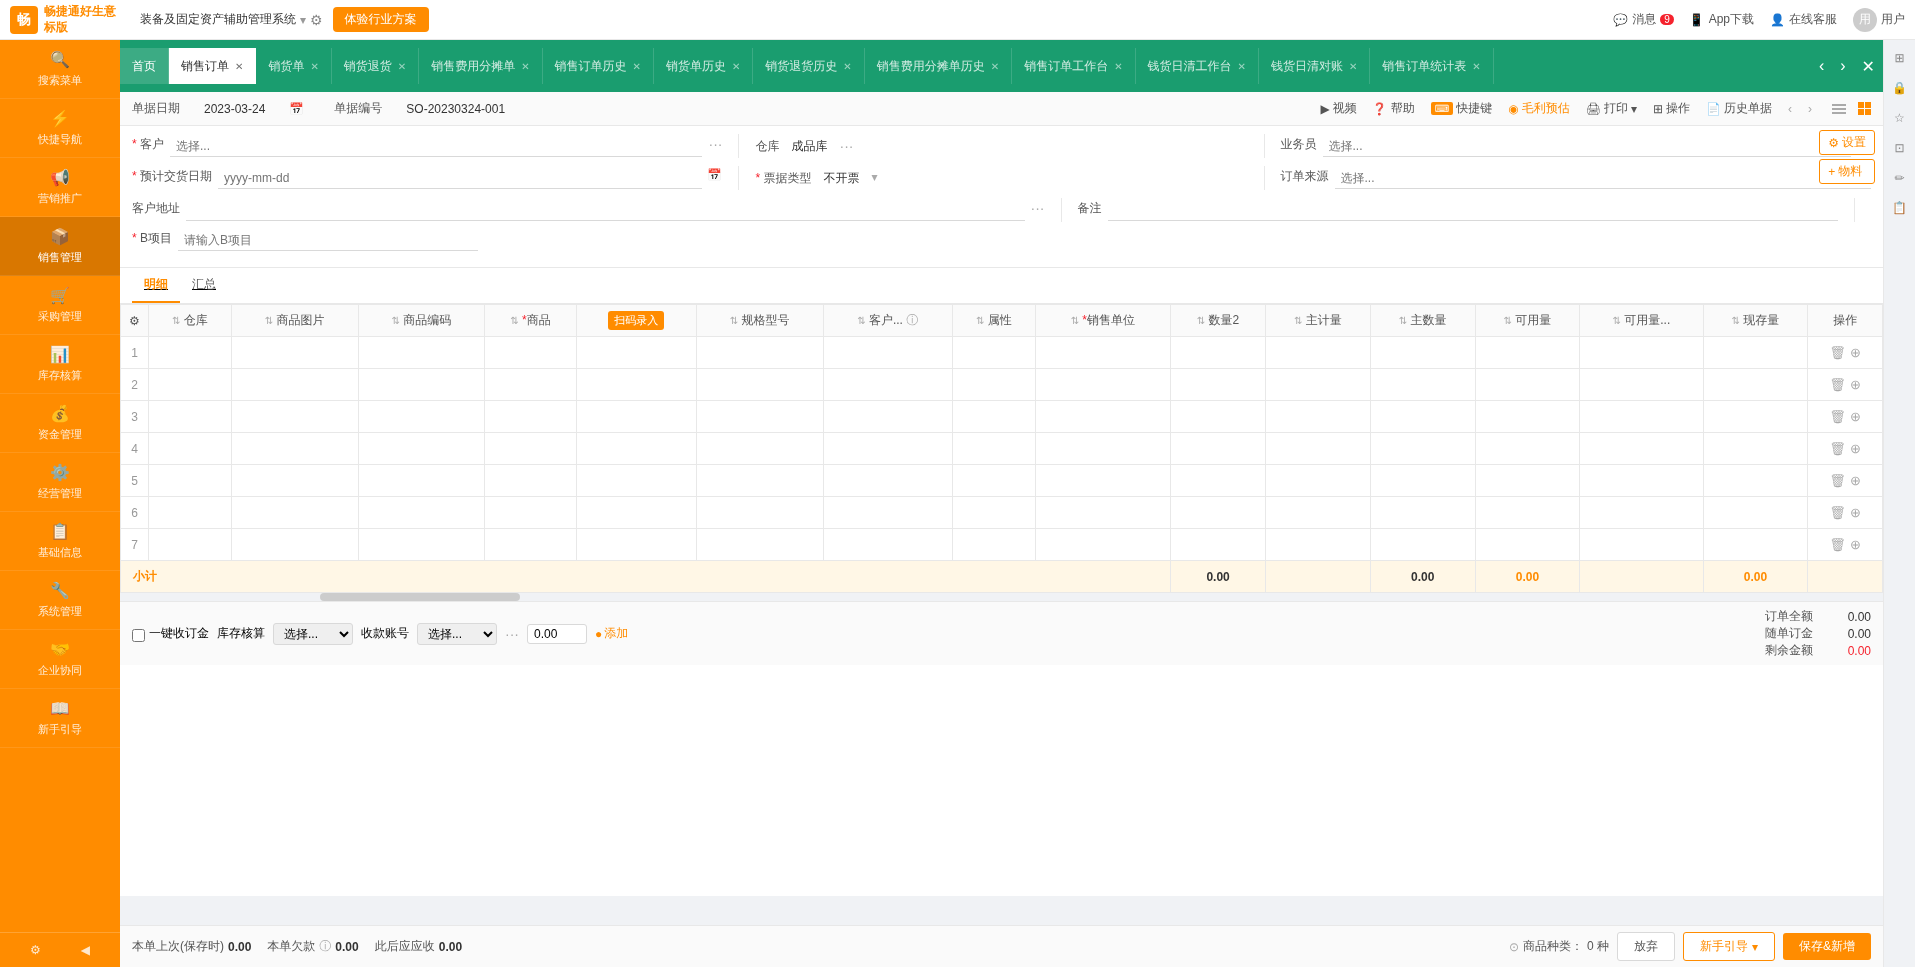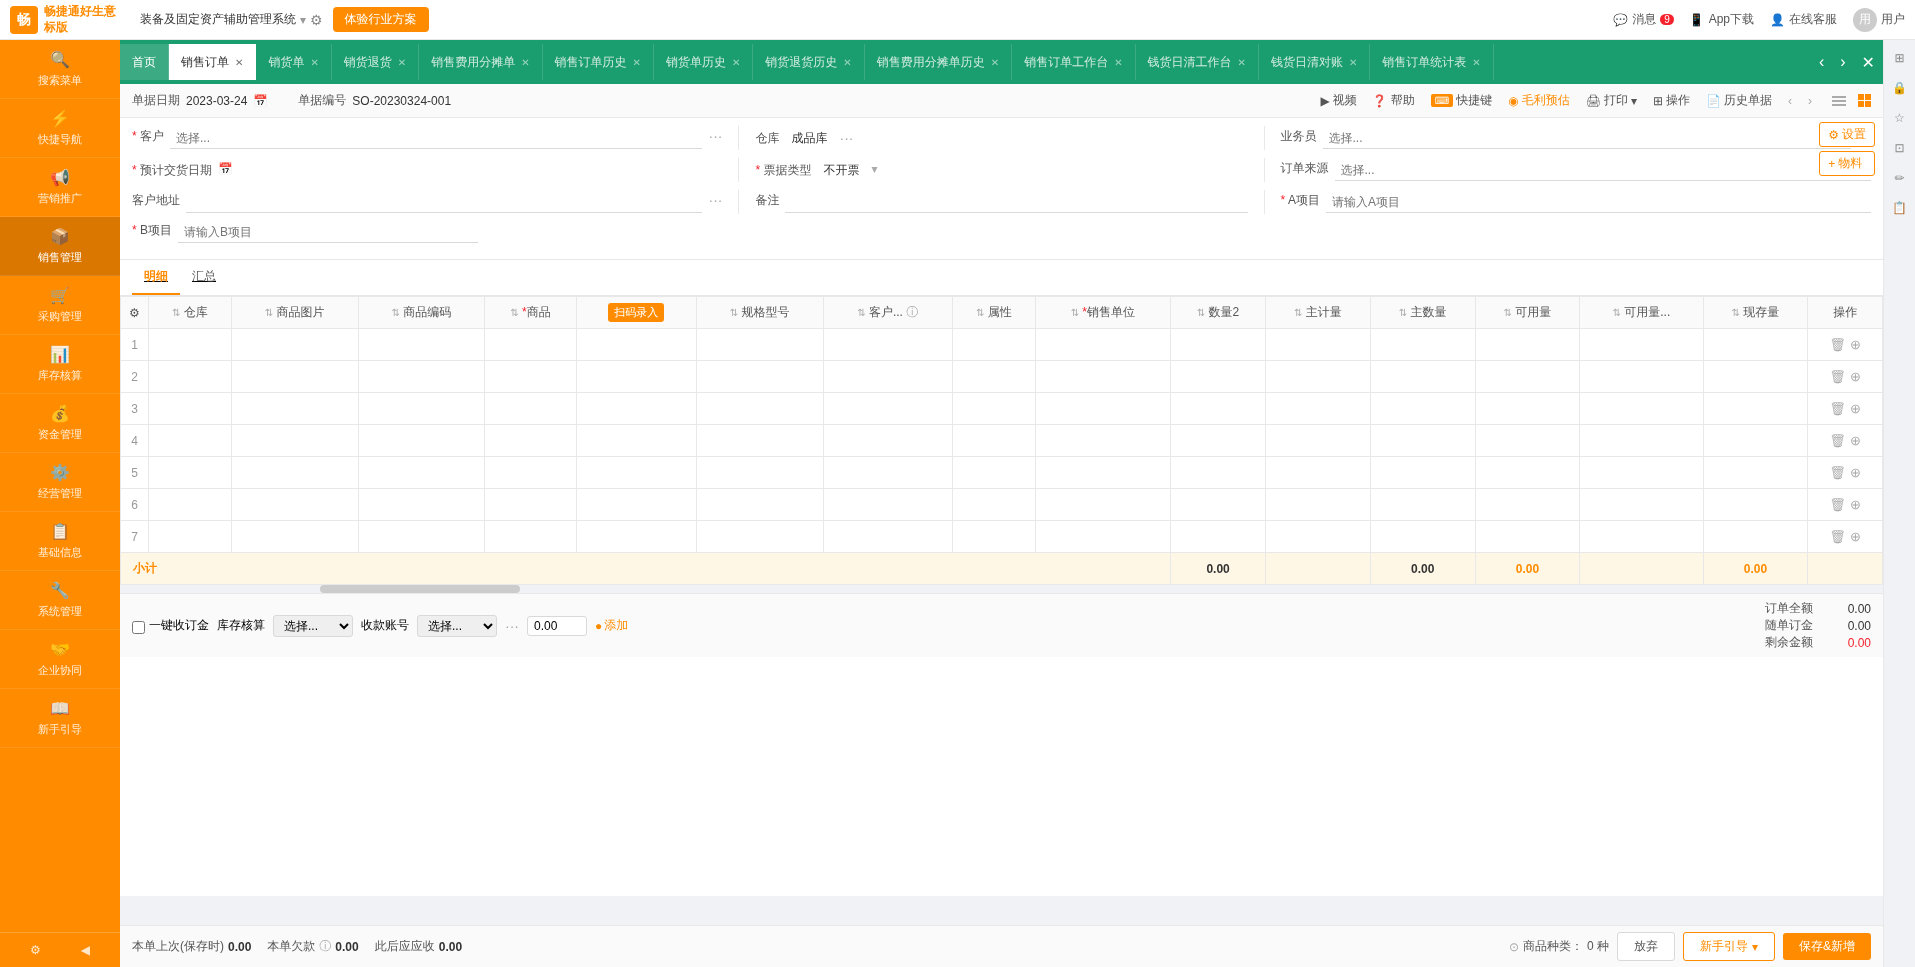--- a/index.html
+++ b/index.html
@@ -27,36 +27,36 @@
     .sidebar-item { display: flex; flex-direction: column; align-items: center; padding: 10px 0; cursor: pointer; color: rgba(255,255,255,0.85); gap: 4px; border-bottom: 1px solid rgba(255,255,255,0.1); }
     .sidebar-item:hover, .sidebar-item.active { background: rgba(0,0,0,0.15); color: white; }
     .sidebar-item-icon { font-size: 16px; }
     .sidebar-item-label { font-size: 11px; text-align: center; }
     .sidebar-bottom { margin-top: auto; display: flex; align-items: center; justify-content: space-around; padding: 10px; border-top: 1px solid rgba(255,255,255,0.2); }
 
     
     .content-area { flex: 1; display: flex; flex-direction: column; overflow: hidden; }
 
     
-    .tab-bar { background: #1a9d6f; display: flex; align-items: center; height: 44px; flex-shrink: 0; overflow: hidden; }
+    .tab-bar { background: #1a9d6f; display: flex; align-items: center; height: 52px; flex-shrink: 0; overflow: hidden; }
     .tab-item { padding: 0 12px; height: 36px; display: flex; align-items: center; cursor: pointer; color: rgba(255,255,255,0.8); white-space: nowrap; border-right: 1px solid rgba(255,255,255,0.15); gap: 4px; font-size: 12px; }
     .tab-item.active { background: #fff; color: #333; }
     .tab-item.home { background: rgba(255,255,255,0.15); color: white; }
     .tab-close { font-size: 10px; opacity: 0.7; margin-left: 2px; }
     .tab-nav-btn { color: white; padding: 0 8px; cursor: pointer; font-size: 16px; height: 36px; display: flex; align-items: center; }
     .tab-bar-end { margin-left: auto; display: flex; align-items: center; }
 
     
     .page-content { flex: 1; background: white; overflow: auto; padding: 0; }
 
     
     .page-toolbar { display: flex; align-items: center; justify-content: space-between; padding: 6px 12px; border-bottom: 1px solid #e8e8e8; background: #fafafa; }
     .toolbar-left { display: flex; align-items: center; gap: 10px; }
     .toolbar-right { display: flex; align-items: center; gap: 8px; }
-    .field-row { display: flex; align-items: center; gap: 6px; }
+    .field-row { display: flex; align-items: center; gap: 24px; }
     .field-label { color: #555; white-space: nowrap; }
     .field-value { color: #333; }
     .toolbar-btn { display: flex; align-items: center; gap: 3px; color: #555; cursor: pointer; font-size: 12px; padding: 2px 4px; }
     .toolbar-btn.orange { color: #ff8c00; }
 
     
     .form-area { padding: 8px 12px; border-bottom: 1px solid #e8e8e8; }
     .form-row { display: flex; align-items: center; gap: 0; margin-bottom: 8px; }
     .form-field { display: flex; align-items: flex-start; flex: 1; gap: 6px; }
     .form-field-input { flex: 1; border: none; border-bottom: 1px solid #d9d9d9; padding: 3px 6px; color: #999; font-size: 12px; outline: none; min-width: 120px; }
@@ -360,20 +360,21 @@
             <div class="form-field" style="flex:1.2;">
               <span class="field-label">业务员</span>
               <input class="form-field-input" type="text" style="flex: 1 1 0%;" placeholder="选择...">
               <span class="more-btn">···</span>
             </div>
           </div>
 
           <div class="form-row">
             <div class="form-field" style="flex:1.2;">
               <span class="field-label"><span style="color:#f5222d;">*</span> <span>预计交货日期</span></span>
+              <input class="form-field-input" type="text" style="flex: 1 1 0%;" placeholder="yyyy-mm-dd">
               <span style="color:#aaa;cursor:pointer;">📅</span>
             </div>
             <div class="form-divider"></div>
             <div class="form-field" style="flex:1;">
               <span class="field-label"><span style="color:#f5222d;">*</span> <span>票据类型</span></span>
               <span style="color:#333;padding:0 6px;">不开票</span>
               <span style="color:#aaa;cursor:pointer;">▾</span>
             </div>
             <div class="form-divider"></div>
             <div class="form-field" style="flex:1.2;">
@@ -387,24 +388,20 @@
               <span class="field-label">客户地址</span>
               <input class="form-field-input" type="text" style="flex: 1 1 0%;">
               <span class="more-btn">···</span>
             </div>
             <div class="form-divider"></div>
             <div class="form-field" style="flex:1;">
               <span class="field-label">备注</span>
               <input class="form-field-input" type="text" style="flex: 1 1 0%;">
             </div>
             <div class="form-divider"></div>
-            <div class="form-field" style="flex:1.2;">
-              <span class="field-label"><span style="color:#f5222d;">*</span> <span>A项目</span></span>
-              <input class="form-field-input" type="text" style="flex: 1 1 0%;" placeholder="请输入A项目">
-            </div>
           </div>
 
           <div class="form-row">
             <div class="form-field" style="flex:1.2;">
               <span class="field-label"><span style="color:#f5222d;">*</span> <span>B项目</span></span>
               <input class="form-field-input" type="text" style="flex: 1 1 0%; max-width: 300px;" placeholder="请输入B项目">
             </div>
           </div>
         </div>
 

